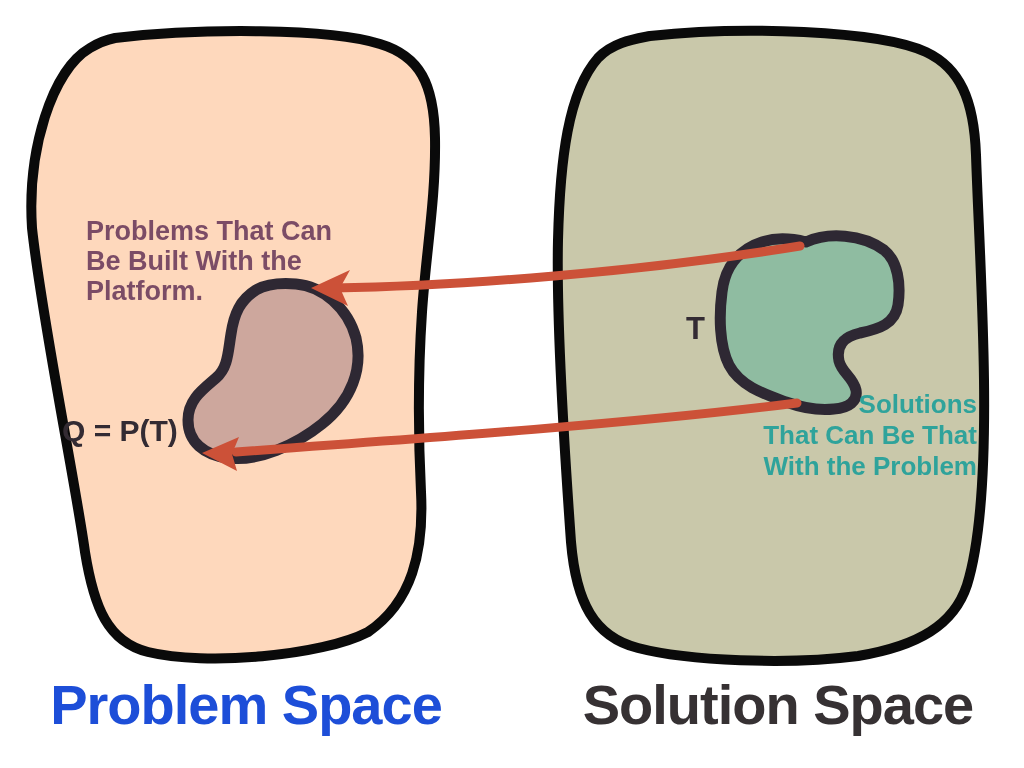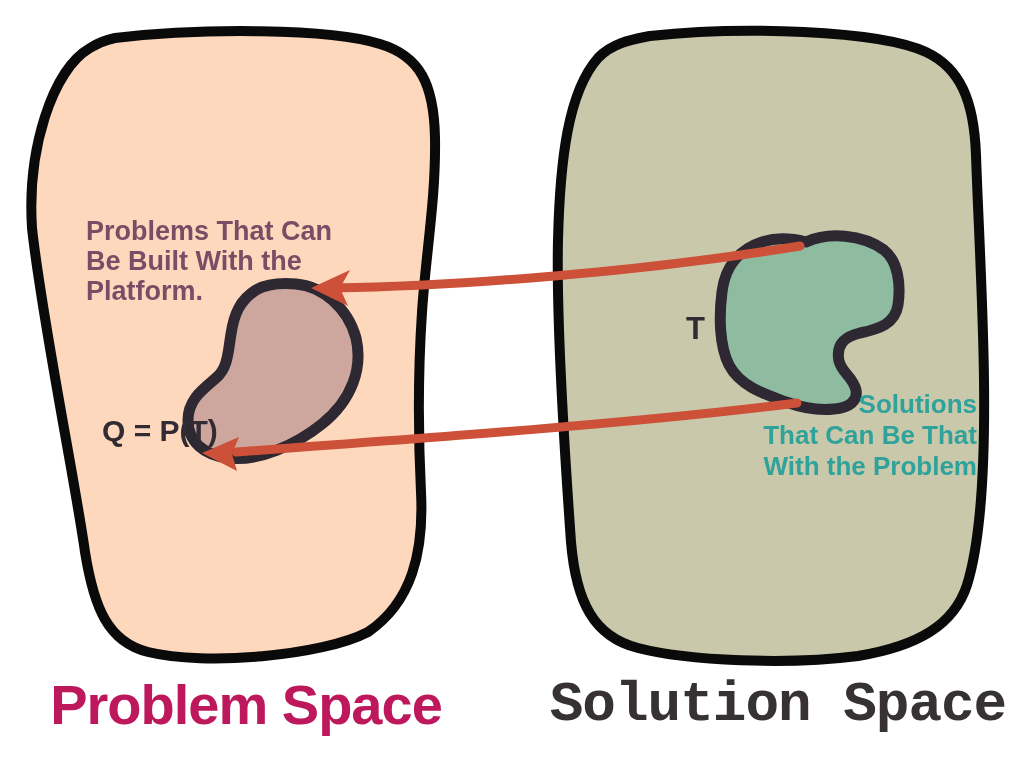--- a/index.html
+++ b/index.html
@@ -9,21 +9,21 @@
   .label { position: absolute; font-weight: bold; white-space: nowrap; }
   .space-outline { stroke-linejoin: round; stroke-width: 10; }
   .subset-outline { stroke-linejoin: round; stroke-width: 11; }
   .arrow-shaft { fill: none; stroke-width: 9; stroke-linecap: round; }
   .problem-annotation { left: 86px; top: 216px; font-size: 27px; line-height: 30px; }
   .q-label { left: 62px; top: 414px; font-size: 30px; }
   .t-label { left: 686px; top: 311px; font-size: 31px; }
   .solution-annotation { left: 700px; top: 380px; width: 277px; text-align: right; font-size: 26px; line-height: 31px; }
   .space-title { top: 674px; width: 492px; text-align: center; font-size: 56px; line-height: 62px; letter-spacing: -1px; }
   .title-problem { left: 0px; }
-  .title-solution { left: 532px; font-family: Liberation Mono, monospace; }
+  .title-solution { left: 532px; }
 </style>
 </head>
 <body>
 
 <div class="stage" style="background: rgb(255, 255, 255);">
 
   <svg width="1024" height="768" viewBox="0 0 1024 768">
 
     <path class="space-outline" d="M 115,38
              C 200,28 330,28 380,44
@@ -78,27 +78,27 @@
     <path class="arrow-shaft" d="M 797,403 C 650,422 430,438 236,452" stroke="#CC5138"></path>
     <path d="M 202,453 L 239,437 L 232,454 L 237,471 Z" fill="#CC5138"></path>
   </svg>
 
   <div class="label problem-annotation" style="color: rgb(123, 76, 102);">
     <div>Problems That Can</div>
     <div>Be Built With the</div>
     <div>Platform.</div>
   </div>
 
-  <div class="label q-label" style="color: rgb(51, 43, 51); margin-left: 40px;">Q = P(T)</div>
+  <div class="label q-label" style="color: rgb(51, 43, 51);">Q = P(T)</div>
 
   <div class="label t-label" style="color: rgb(51, 43, 51);">T</div>
 
   <div class="label solution-annotation" style="color: rgb(47, 163, 155); margin-top: 9px;">
     <div>Solutions</div>
     <div>That Can Be That</div>
     <div>With the Problem</div>
   </div>
 
-  <div class="label space-title title-problem" style="color: #be185d;">Problem Space</div>
+  <div class="label space-title title-problem" style="color: #1d4ed8;">Problem Space</div>
 
   <div class="label space-title title-solution" style="color: rgb(54, 49, 51);">Solution Space</div>
 
 </div>
 
 </body></html>

